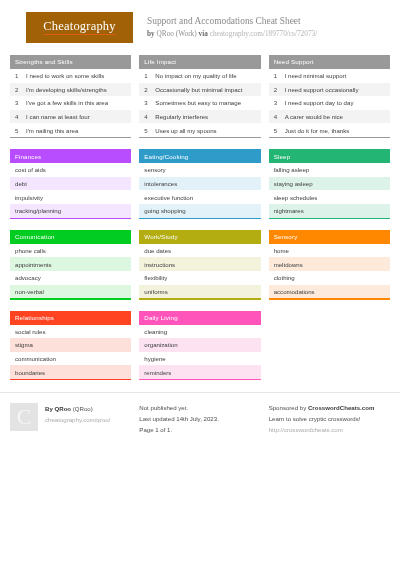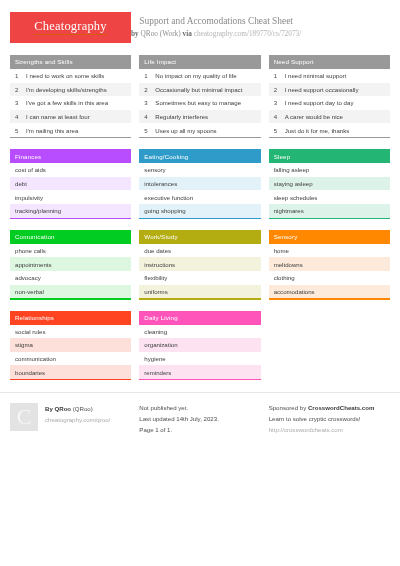--- a/index.html
+++ b/index.html
@@ -23,42 +23,43 @@
 
   
   .masthead {
     display: flex;
     align-items: flex-start;
     padding: 12px 10px 0 10px;
     height: 47px;
   }
 
   .logo-box {
-    width: 121px;
+    width: 107px;
     height: 31px;
-    background: #ef4444;
+    background: #a16207;
     display: flex;
     align-items: center;
     justify-content: center;
     flex: 0 0 auto;
+    margin-left: 16px;
   }
   .logo-text {
     color: #ffffff;
     font-family: "Liberation Serif", serif;
     font-size: 12.5px;
     letter-spacing: 0.2px;
     border-bottom: 1.6px solid #d95d0e;
     padding-bottom: 1px;
     line-height: 1.1;
   }
 
   .title-block {
+    margin-left: 14px;
     padding-top: 3px;
     min-width: 0;
-    text-align: center;
   }
   .sheet-title {
     font-family: "Liberation Serif", serif;
     font-size: 9.4px;
     color: #8a8a8a;
     line-height: 1.35;
     white-space: nowrap;
   }
   .sheet-byline {
     font-family: "Liberation Serif", serif;

